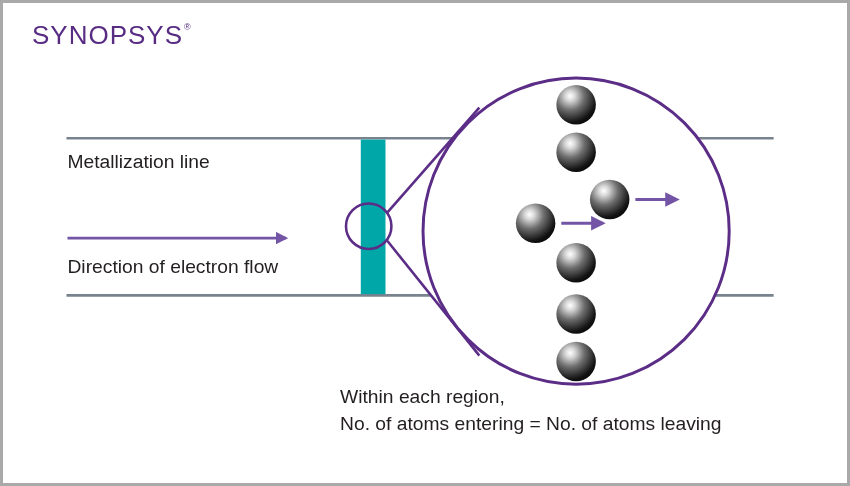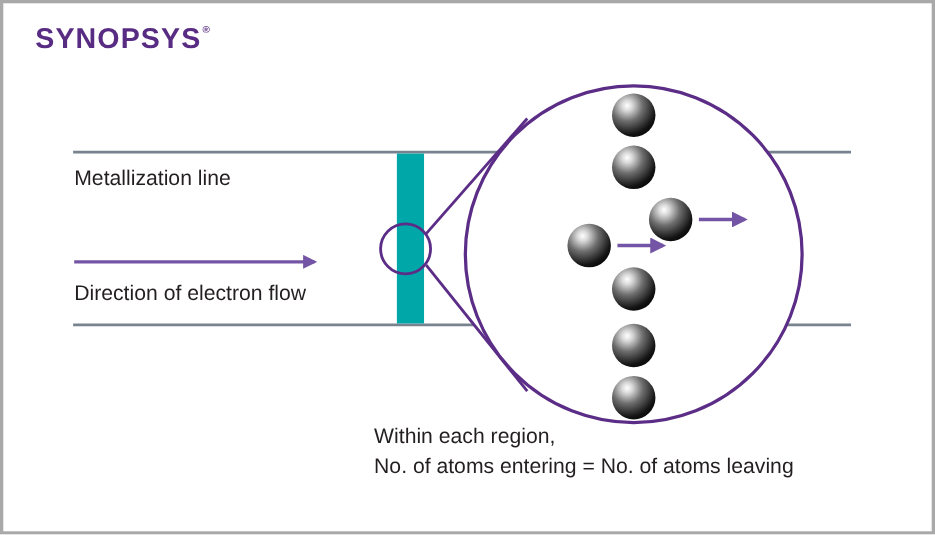--- a/index.html
+++ b/index.html
@@ -15,21 +15,21 @@
     background: var(--background, #ffffff);
     border: 3px solid var(--border-gray, #a9a9a9);
     font-family: "Liberation Sans", sans-serif;
     overflow: hidden;
   }
   .logo {
     position: absolute;
     left: 29px;
     top: 19px;
     color: var(--brand-purple, #582C83);
-    font-weight: bold;
+    font-weight: normal;
     font-size: 26px;
     letter-spacing: 1px;
     line-height: 1;
   }
   .logo sup {
     font-size: 9px;
     letter-spacing: 0;
     margin-left: 1px;
     vertical-align: 14px;
   }

